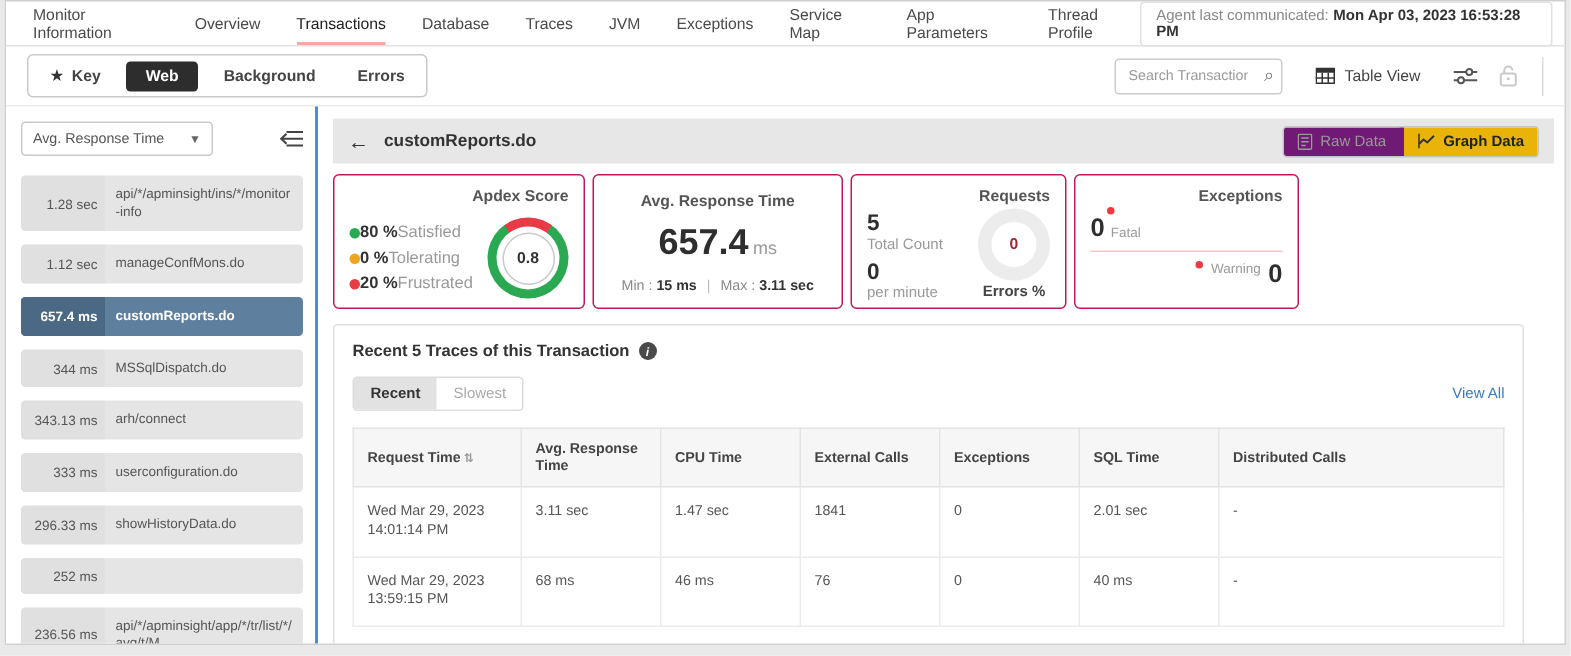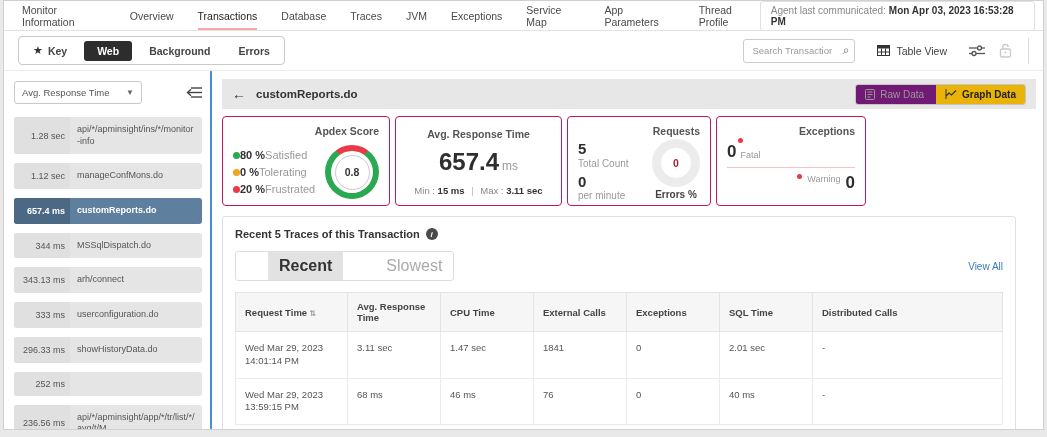--- a/index.html
+++ b/index.html
@@ -93,21 +93,21 @@
   .exc-row2 { display:flex; align-items:flex-start; justify-content:flex-end; gap:5px; }
   .exc-row2 .dot { width:5px; height:5px; margin-bottom:4px; }
 
   
   .traces { border:1px solid #e0e0e0; border-radius:3px; margin-top:10px; padding:11px 12px 13px; width:794px; position:relative; }
   .traces-title-row { display:flex; align-items:center; gap:6px; }
   .traces-title { font-size:11px; font-weight:bold; color:#333; }
   .info-icon { width:12px; height:12px; border-radius:50%; background:#4a4a4a; color:#fff; font-size:8px; font-weight:bold; display:inline-flex; align-items:center; justify-content:center; font-style:italic; cursor:pointer; }
   .traces-tabs-row { margin-top:11px; display:flex; align-items:center; justify-content:space-between; }
   .trace-tabs { display:inline-flex; border:1px solid #ddd; border-radius:3px; overflow:hidden; background:#fff; }
-  .trace-tab { font-size:16px; padding:5px 11px; color:#aaa; cursor:pointer;margin-left:32px; }
+  .trace-tab { font-size:10px; padding:5px 11px; color:#aaa; cursor:pointer; }
   .trace-tab.active { background:#e2e2e2; color:#333; font-weight:bold; }
   .view-all { font-size:10px; color:#3a7bbf; cursor:pointer; }
   table.trace-table { border-collapse:collapse; width:100%; margin-top:11px; table-layout:fixed; }
   .trace-table th { background:#f6f6f6; border:1px solid #e3e3e3; font-size:9.5px; font-weight:bold; color:#444; text-align:left; padding:8px 9px; }
   .trace-table td { border:1px solid #ebebeb; font-size:9.5px; color:#555; padding:10px 9px; vertical-align:top; line-height:1.35; }
   .sort-icon { color:#999; font-size:8px; margin-left:2px; }
   .col-req { width:112px; } .col-std { width:93px; }
 </style>
 </head>
 <body>

